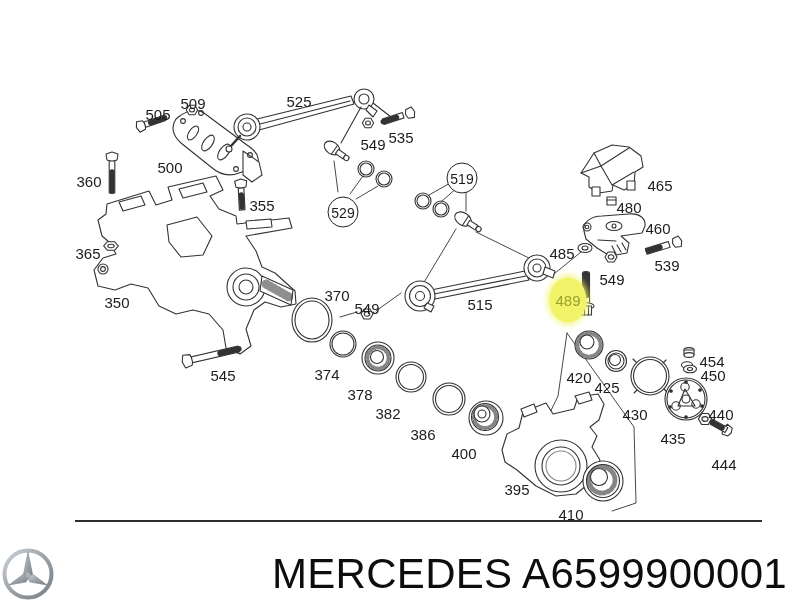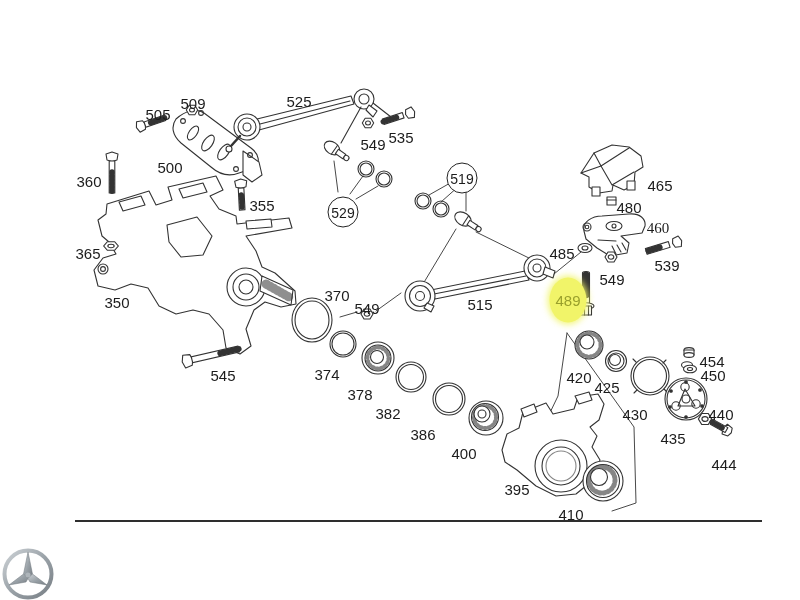--- a/index.html
+++ b/index.html
@@ -322,21 +322,21 @@
       <span class="part-label" style="left: 401px; top: 131px;">535</span>
       <span class="part-label" style="left: 170px; top: 161px;">500</span>
       <span class="part-label" style="left: 89px; top: 175px;">360</span>
       <span class="part-label" style="left: 262px; top: 199px;">355</span>
       <span class="part-label" style="left: 88px; top: 247px;">365</span>
       <span class="part-label" style="left: 117px; top: 296px;">350</span>
       <span class="part-label circled" style="left: 462px; top: 172px;">519</span>
       <span class="part-label circled" style="left: 343px; top: 206px;">529</span>
       <span class="part-label" style="left: 660px; top: 179px;">465</span>
       <span class="part-label" style="left: 629px; top: 201px;">480</span>
-      <span class="part-label" style="left: 658px; top: 222px; font-family: Liberation Serif, serif;">460</span>
+      <span class="part-label" style="left: 658px; top: 222px;">460</span>
       <span class="part-label" style="left: 562px; top: 247px;">485</span>
       <span class="part-label" style="left: 667px; top: 259px;">539</span>
       <span class="part-label" style="left: 612px; top: 273px;">549</span>
       <span class="part-label" style="left: 480px; top: 298px;">515</span>
       <span class="part-label highlighted" style="left: 568px; top: 294px; background: rgb(241, 244, 105); pointer-events: auto;">489</span>
       <span class="part-label" style="left: 337px; top: 289px;">370</span>
       <span class="part-label" style="left: 367px; top: 302px;">549</span>
       <span class="part-label" style="left: 223px; top: 369px;">545</span>
       <span class="part-label" style="left: 327px; top: 368px; text-align: right;">374</span>
       <span class="part-label" style="left: 360px; top: 388px;">378</span>
@@ -367,14 +367,15 @@
   </defs>
   <circle cx="26" cy="26" r="23.5" stroke="url(#mg)" stroke-width="4" fill="none"></circle>
   <g fill="url(#mg)" stroke="#6f777c" stroke-width="0.5">
     <polygon points="26,4 21.5,26 26,30.5 30.5,26"></polygon>
     <polygon points="7,37 21.5,26 26,30.5 24,34"></polygon>
     <polygon points="45,37 30.5,26 26,30.5 28,34"></polygon>
   </g>
   <circle cx="26" cy="27" r="2.5" fill="#aeb5ba"></circle>
 </svg>
 
+<div class="brand" id="brand-text" style="left: 272px; top: 553px;">MERCEDES A6599900001</div>
 
 </div>
 
 </body></html>

